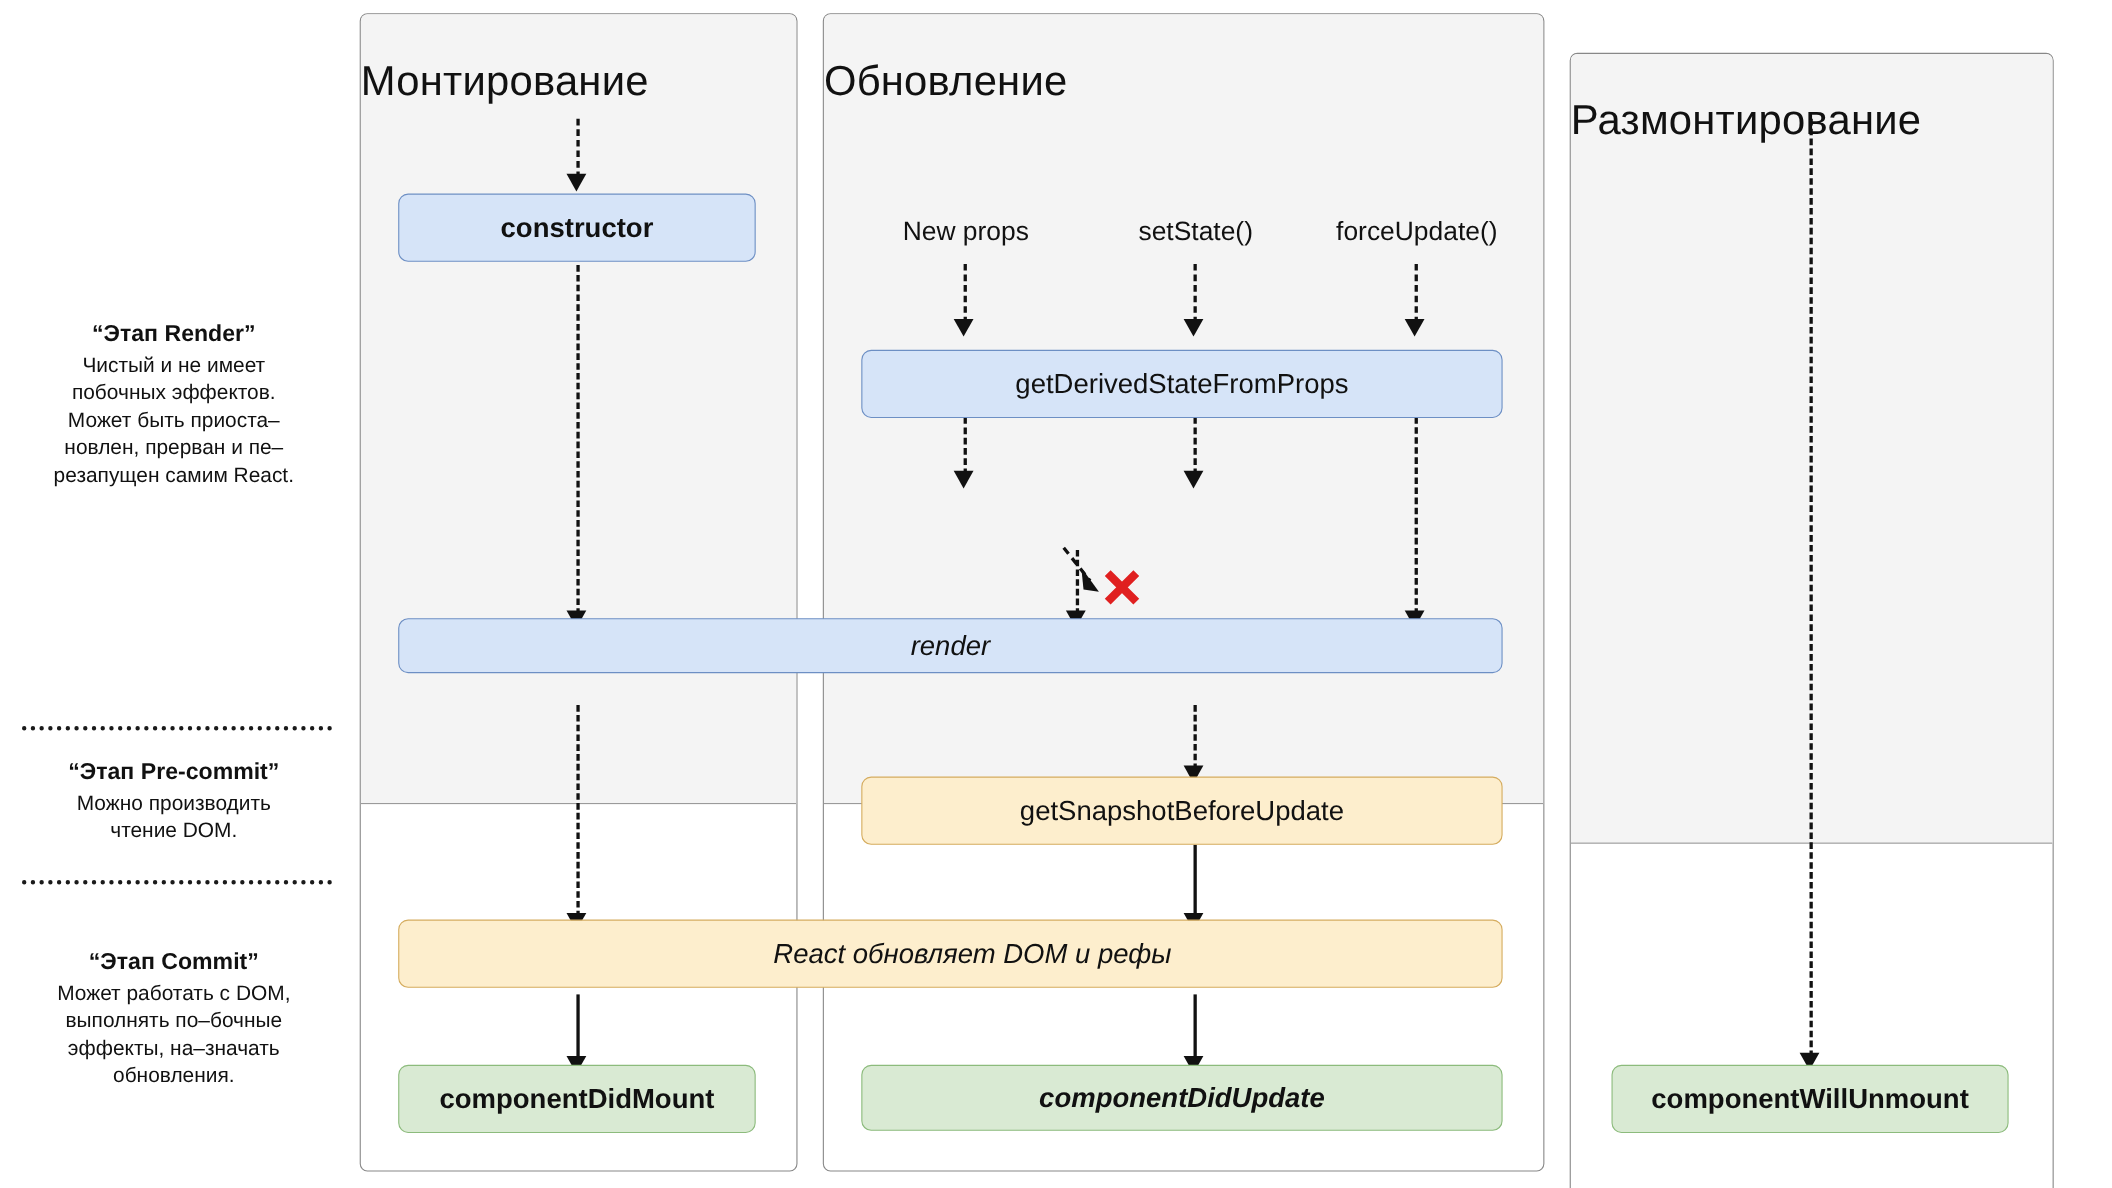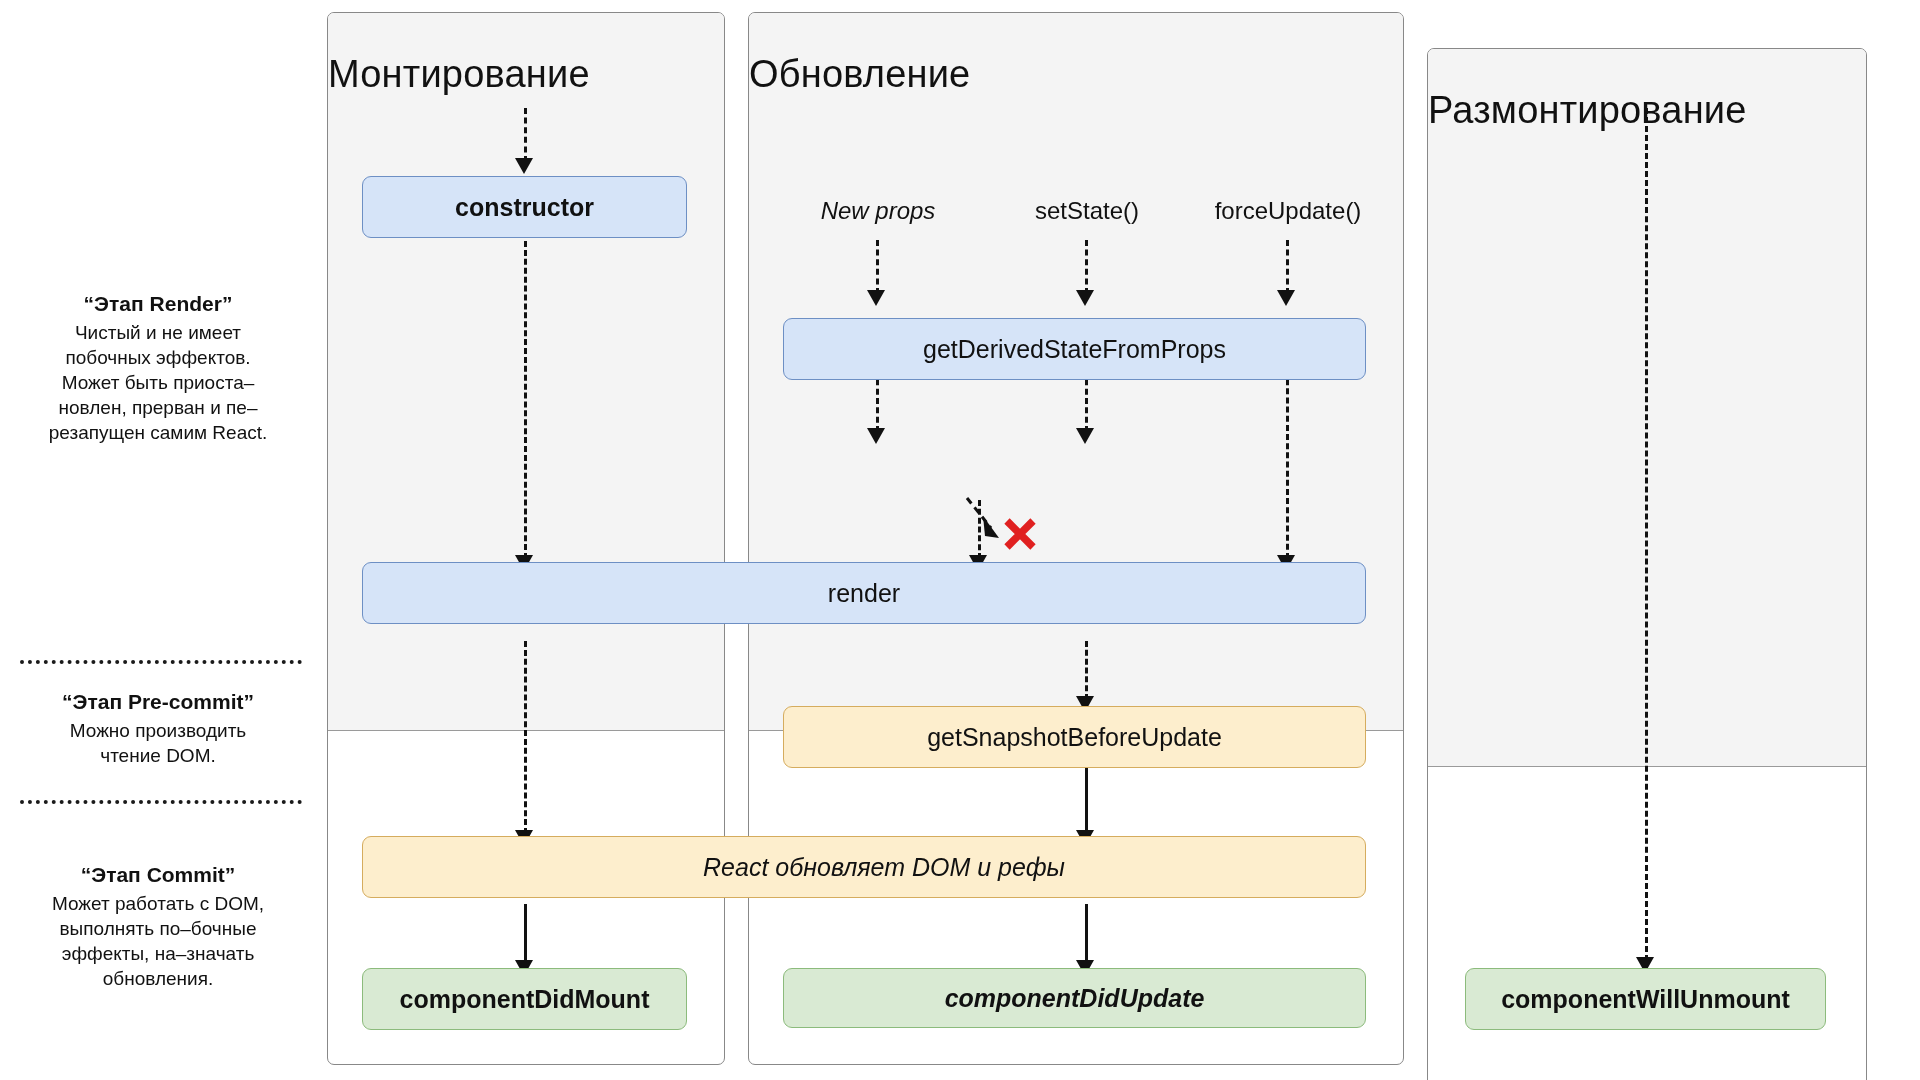--- a/index.html
+++ b/index.html
@@ -84,21 +84,21 @@
     border-top:16px solid #111111;
     z-index:4;
   }
   .trigger-label{
     position:absolute;
     font-size:24px;color:#111111;
     text-align:center;white-space:nowrap;
     transform:translateX(-50%);
     z-index:5;
   }
-  .trigger-label.italic{font-style:italic;}
+  .trigger-label.italic{}
 
   .redx{
     position:absolute;
     z-index:7;
     line-height:0;
   }
 </style>
 </head>
 <body>
 
@@ -192,21 +192,21 @@
   <div class="arrowhead" style="left:1076px;top:830px;"></div>
 
   <div class="vline-solid" style="left:1085px;top:904px;height:60px;"></div>
   <div class="arrowhead" style="left:1076px;top:960px;"></div>
 
   <div class="vline-dash" style="left:1645px;top:108px;height:853px;"></div>
   <div class="arrowhead" style="left:1636px;top:957px;"></div>
 
   <div class="node blue bold" style="left:362px;top:176px;width:325px;height:62px;">constructor</div>
 
-  <div class="node blue" style="left:362px;top:562px;width:1004px;height:62px;">render</div>
+  <div class="node blue" style="left:362px;top:562px;width:1004px;height:50px;font-style:italic;">render</div>
 
   <div class="node yellow italic" style="left:362px;top:836px;width:1004px;height:62px;">React обновляет DOM и рефы</div>
 
   <div class="node green bold" style="left:362px;top:968px;width:325px;height:62px;">componentDidMount</div>
 
   <div class="node blue" style="left:783px;top:318px;width:583px;height:62px;">getDerivedStateFromProps</div>
 
 
   <div class="node yellow" style="left:783px;top:706px;width:583px;height:62px;">getSnapshotBeforeUpdate</div>
 

